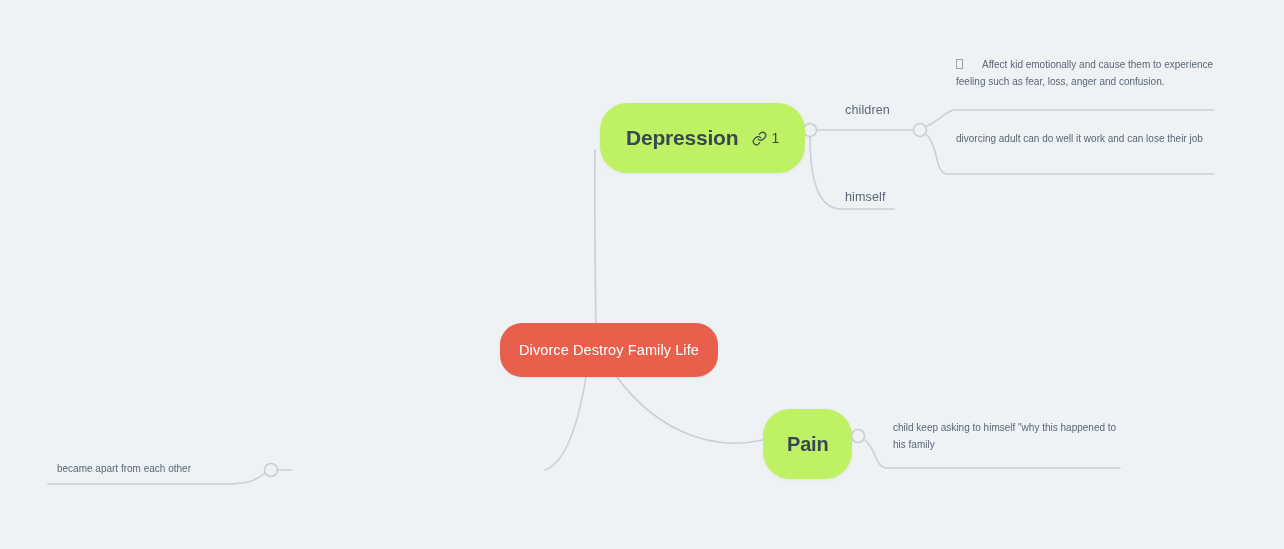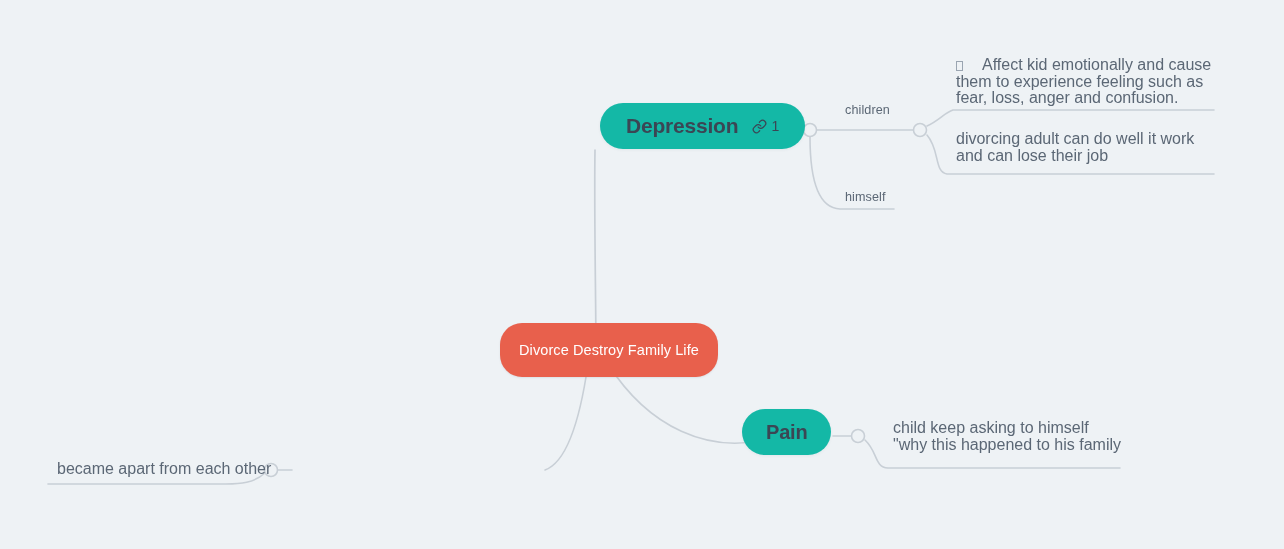--- a/index.html
+++ b/index.html
@@ -44,24 +44,24 @@
     padding: 0 19px;
     font-size: 14.5px;
     font-weight: 400;
     letter-spacing: .1px;
     white-space: nowrap;
     box-shadow: 0 1px 2px rgba(60,80,100,.10);
   }
 
   
   .topic-node {
-    background: #14b8a6;
+    background: #bef264;
     color: #3b4654;
     border-radius: 27px;
-    height: 46px;
+    height: 70px;
     padding: 0 26px;
     font-size: 21px;
     font-weight: 700;
     letter-spacing: -.2px;
     white-space: nowrap;
     box-shadow: 0 1px 3px rgba(60,80,100,.07);
   }
   .topic-node.small {
     font-size: 20px;
     padding: 0 24px;
@@ -76,21 +76,21 @@
     font-weight: 400;
     color: #4a5564;
   }
   .link-badge svg { display: block; }
   .link-count { font-size: 14px; font-weight: 400; color: #3b4654; }
 
   
   .leaf-node {
     position: absolute;
     color: #5b6775;
-    font-size: 16px;
+    font-size: 10px;
     line-height: 16.5px;
     letter-spacing: 0;
     text-align: left;
     display: block;
   }
   .leaf-text { display: block; white-space: pre-wrap; }
   .tofu {
     display: inline-block;
     width: 7px;
     height: 10px;
@@ -175,21 +175,21 @@
       <span>
         <svg width="15" height="15" viewBox="0 0 24 24" fill="none" stroke="#3b4654" stroke-width="2" stroke-linecap="round" stroke-linejoin="round">
           <path d="M10 13a5 5 0 0 0 7.54.54l3-3a5 5 0 0 0-7.07-7.07l-1.72 1.71"></path>
           <path d="M14 11a5 5 0 0 0-7.54-.54l-3 3a5 5 0 0 0 7.07 7.07l1.71-1.71"></path>
         </svg>
       </span>
       <span class="link-count">1</span>
     </span>
   </div>
 
-  <div class="node topic-node small" style="left:742px; top:409px;">
+  <div class="node topic-node small" style="left:763px; top:409px;">
     <span class="topic-label">Pain</span>
   </div>
 
 
   <div class="node root-node" style="left:500px; top:323px;">
     <span>Divorce Destroy Family Life</span>
   </div>
 
 </div>
 

